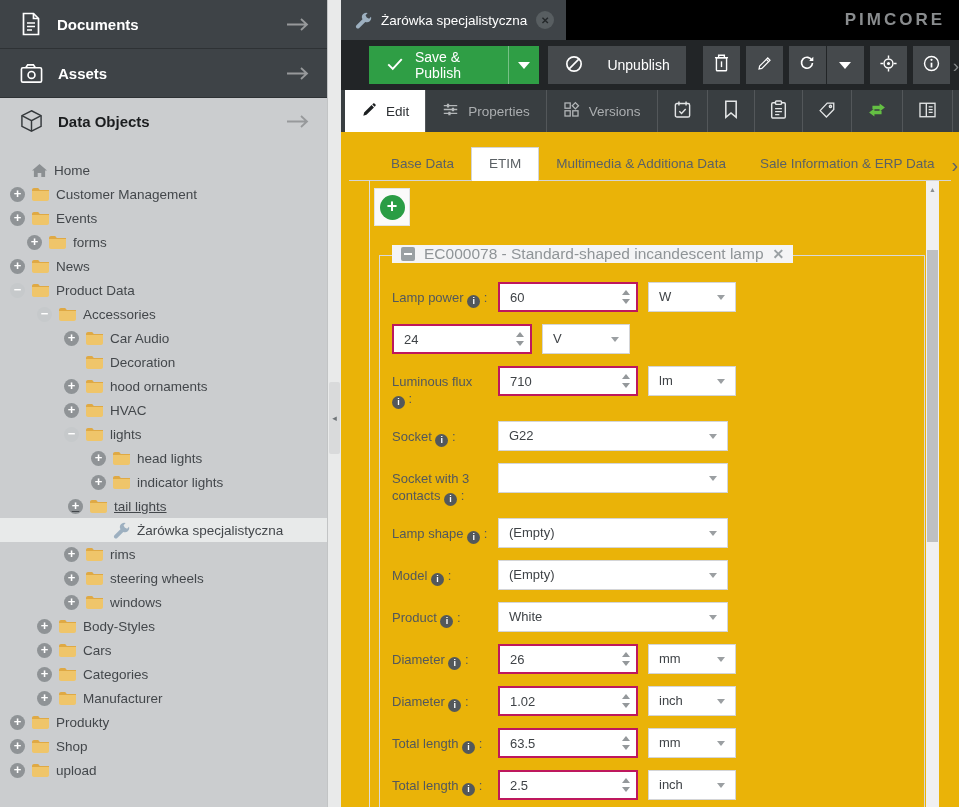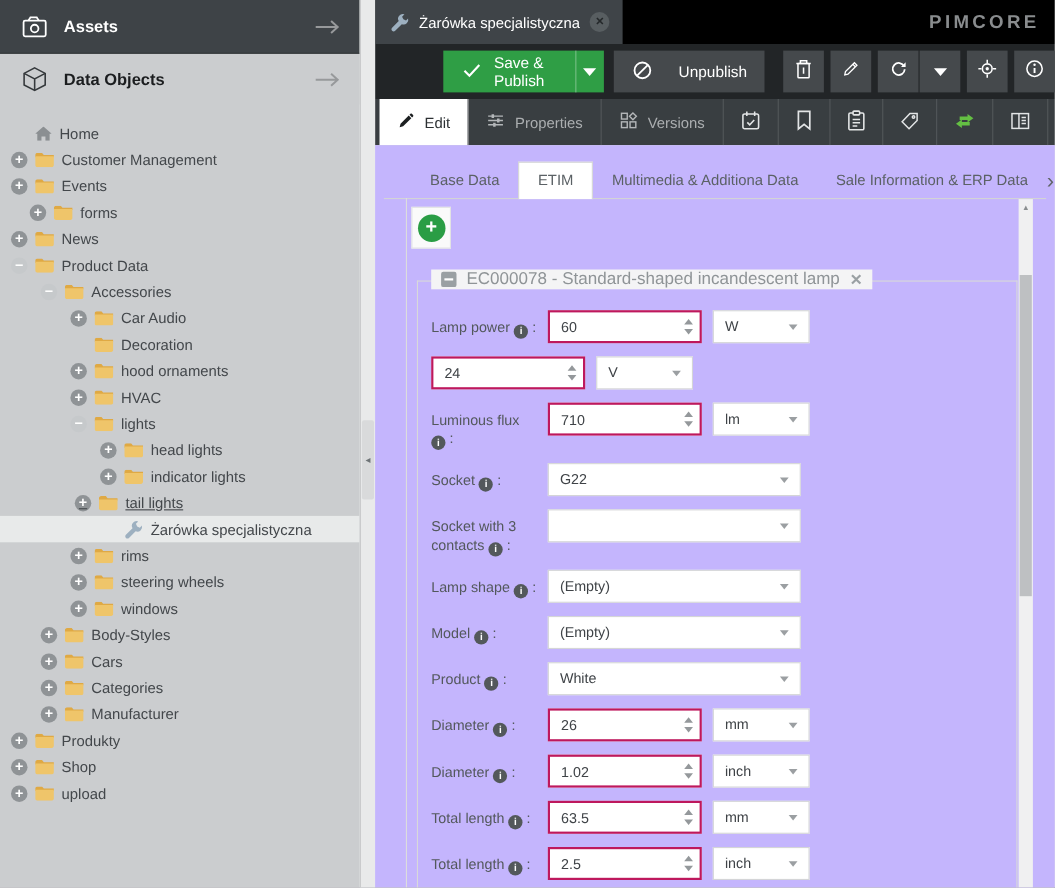--- a/index.html
+++ b/index.html
@@ -29,37 +29,37 @@
             display:flex;align-items:center;justify-content:center;color:#6f7477;font-size:9px;cursor:pointer;}
   
   .main{flex:1;display:flex;flex-direction:column;min-width:0;}
   .tabstrip{height:40px;flex:none;background:#000;display:flex;align-items:stretch;}
   .doc-tab{background:#3f4448;display:flex;align-items:center;gap:9px;padding:0 12px 0 14px;max-width:230px;}
   .doc-tab .title{color:#fff;font-size:13.5px;white-space:nowrap;}
   .tab-close{width:18px;height:18px;border-radius:50%;background:#585e61;color:#24282a;font-size:10px;font-weight:bold;
              display:flex;align-items:center;justify-content:center;cursor:pointer;flex:none;}
   .logo{margin-left:auto;align-self:center;padding-right:14px;color:#898c8e;font-size:17px;font-weight:bold;letter-spacing:3px;}
   .toolbar{height:50px;flex:none;background:#222527;display:flex;align-items:center;padding-left:28px;}
-  .btn-green{height:38px;display:flex;align-items:stretch;background:#2f9e45;color:#fff;cursor:pointer;margin-left:34px;}
+  .btn-green{height:38px;display:flex;align-items:stretch;background:#2f9e45;color:#fff;cursor:pointer;}
   .btn-green .bmain{display:flex;align-items:center;gap:11px;padding:0 17px;font-size:14px;}
   .btn-green .bcaret{width:36px;display:flex;align-items:center;justify-content:center;border-left:1px solid rgba(255,255,255,.35);}
   .caret-w{width:0;height:0;border-left:6px solid transparent;border-right:6px solid transparent;border-top:7px solid #fff;}
   .btn-dark{height:38px;margin-left:9px;background:#45494c;color:#fff;display:flex;align-items:center;gap:23px;
             padding:0 16px;font-size:14px;cursor:pointer;}
   .ibtn{width:37px;height:38px;margin-left:6px;background:#45494c;display:flex;align-items:center;justify-content:center;cursor:pointer;flex:none;}
   .ibtn.first{margin-left:17px;}
   .ibtn.joined{margin-left:1px;}
   .more-chev{color:#84888a;font-size:19px;margin-left:3px;line-height:1;}
   .edit-tabs{height:42px;flex:none;background:#393e41;display:flex;align-items:stretch;padding-left:4px;}
   .etab{display:flex;align-items:center;gap:9px;padding:0 16px;color:#abaeb0;font-size:13.5px;
         border-right:1px solid #53575a;cursor:pointer;white-space:nowrap;}
   .etab.icon-only{padding:0 15px;}
   .etab.active{background:#fff;color:#2c3033;}
   
-  .content{flex:1;position:relative;background:#c4b5fd;overflow:hidden;}
+  .content{flex:1;position:relative;background:#eab308;overflow:hidden;}
   .subtabs{position:absolute;top:16px;left:8px;right:8px;height:33px;display:flex;align-items:flex-end;
            border-bottom:1px solid #d3d4d6;padding-left:25px;box-sizing:border-box;}
   .stab{height:32px;line-height:32px;padding:0 17px;font-size:13.5px;color:#5b6165;cursor:pointer;white-space:nowrap;}
   .stab.active{background:#fff;border:1px solid #d3d4d6;border-bottom:none;height:33px;line-height:31px;margin-bottom:-1px;}
   .subtab-chev{margin-left:auto;color:#5f6468;font-size:20px;line-height:30px;padding-right:6px;cursor:pointer;}
   .panel-border{position:absolute;left:28px;top:48px;bottom:0;width:1px;background:#dcdddd;}
   .add-btn{position:absolute;left:33px;top:56px;width:34px;height:36px;background:#fafafa;border:1px solid #e2e3e4;
            display:flex;align-items:center;justify-content:center;cursor:pointer;}
   .add-circle{width:25px;height:25px;border-radius:50%;background:#2a9d45;color:#fff;font-size:18px;font-weight:bold;
            display:flex;align-items:center;justify-content:center;padding-bottom:1px;box-sizing:border-box;}
@@ -92,20 +92,35 @@
   .sb-thumb{position:absolute;left:1px;right:1px;top:69px;height:292px;background:#bec0c2;cursor:pointer;}
 </style>
 </head>
 <body>
 
 <div class="app">
 
   <aside class="sidebar">
     <div class="side-head">
       <span class="ticon">
+        <svg width="22" height="24" viewBox="0 0 22 24" fill="none" stroke="#fff" stroke-width="1.7">
+            <path d="M3.5 1.5h10l5 5v16h-15z"></path>
+            <path d="M13.5 1.5v5h5"></path>
+            <path d="M7 11h8M7 14.5h8M7 18h5"></path>
+          </svg>
+      </span>
+      <span>Documents</span>
+      <span class="harrow">
+        <svg width="23" height="15" viewBox="0 0 23 15" fill="none" stroke="#97999b" stroke-width="1.8">
+            <path d="M1 7.5h19M15 2l6 5.5-6 5.5"></path>
+          </svg>
+      </span>
+    </div>
+    <div class="side-head">
+      <span class="ticon">
         <svg width="23" height="21" viewBox="0 0 24 21" fill="none" stroke="#fff" stroke-width="1.7">
             <rect x="1.5" y="4.5" width="21" height="15" rx="1.5"></rect>
             <path d="M6 4.5L8 1.5h6l2 3"></path>
             <circle cx="12" cy="12" r="3.6"></circle>
           </svg>
       </span>
       <span>Assets</span>
       <span class="harrow">
         <svg width="23" height="15" viewBox="0 0 23 15" fill="none" stroke="#97999b" stroke-width="1.8">
             <path d="M1 7.5h19M15 2l6 5.5-6 5.5"></path>

